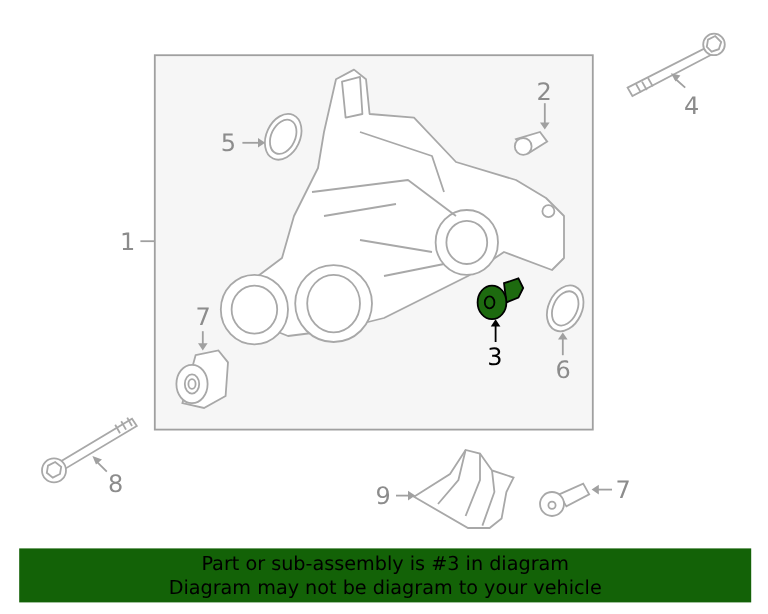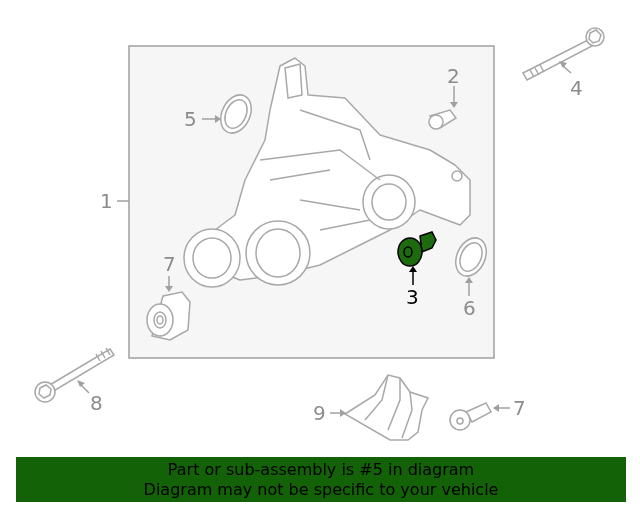--- a/index.html
+++ b/index.html
@@ -110,15 +110,15 @@
   <span class="callout" style="left:570px;top:78px;">4</span>
   <span class="callout" style="left:184px;top:109px;">5</span>
   <span class="callout" style="left:463px;top:298px;">6</span>
   <span class="callout" style="left:163px;top:254px;">7</span>
   <span class="callout" style="left:90px;top:393px;">8</span>
   <span class="callout" style="left:313px;top:403px;">9</span>
   <span class="callout" style="left:513px;top:398px;">7</span>
 </div>
 
 <div id="banner">
-  <div>Part or sub-assembly is #5 in diagram</div>
-  <div>Diagram may not be specific to your vehicle</div>
+  <div>Part or sub-assembly is #3 in diagram</div>
+  <div>Diagram may not be diagram to your vehicle</div>
 </div>
 
 </body></html>

